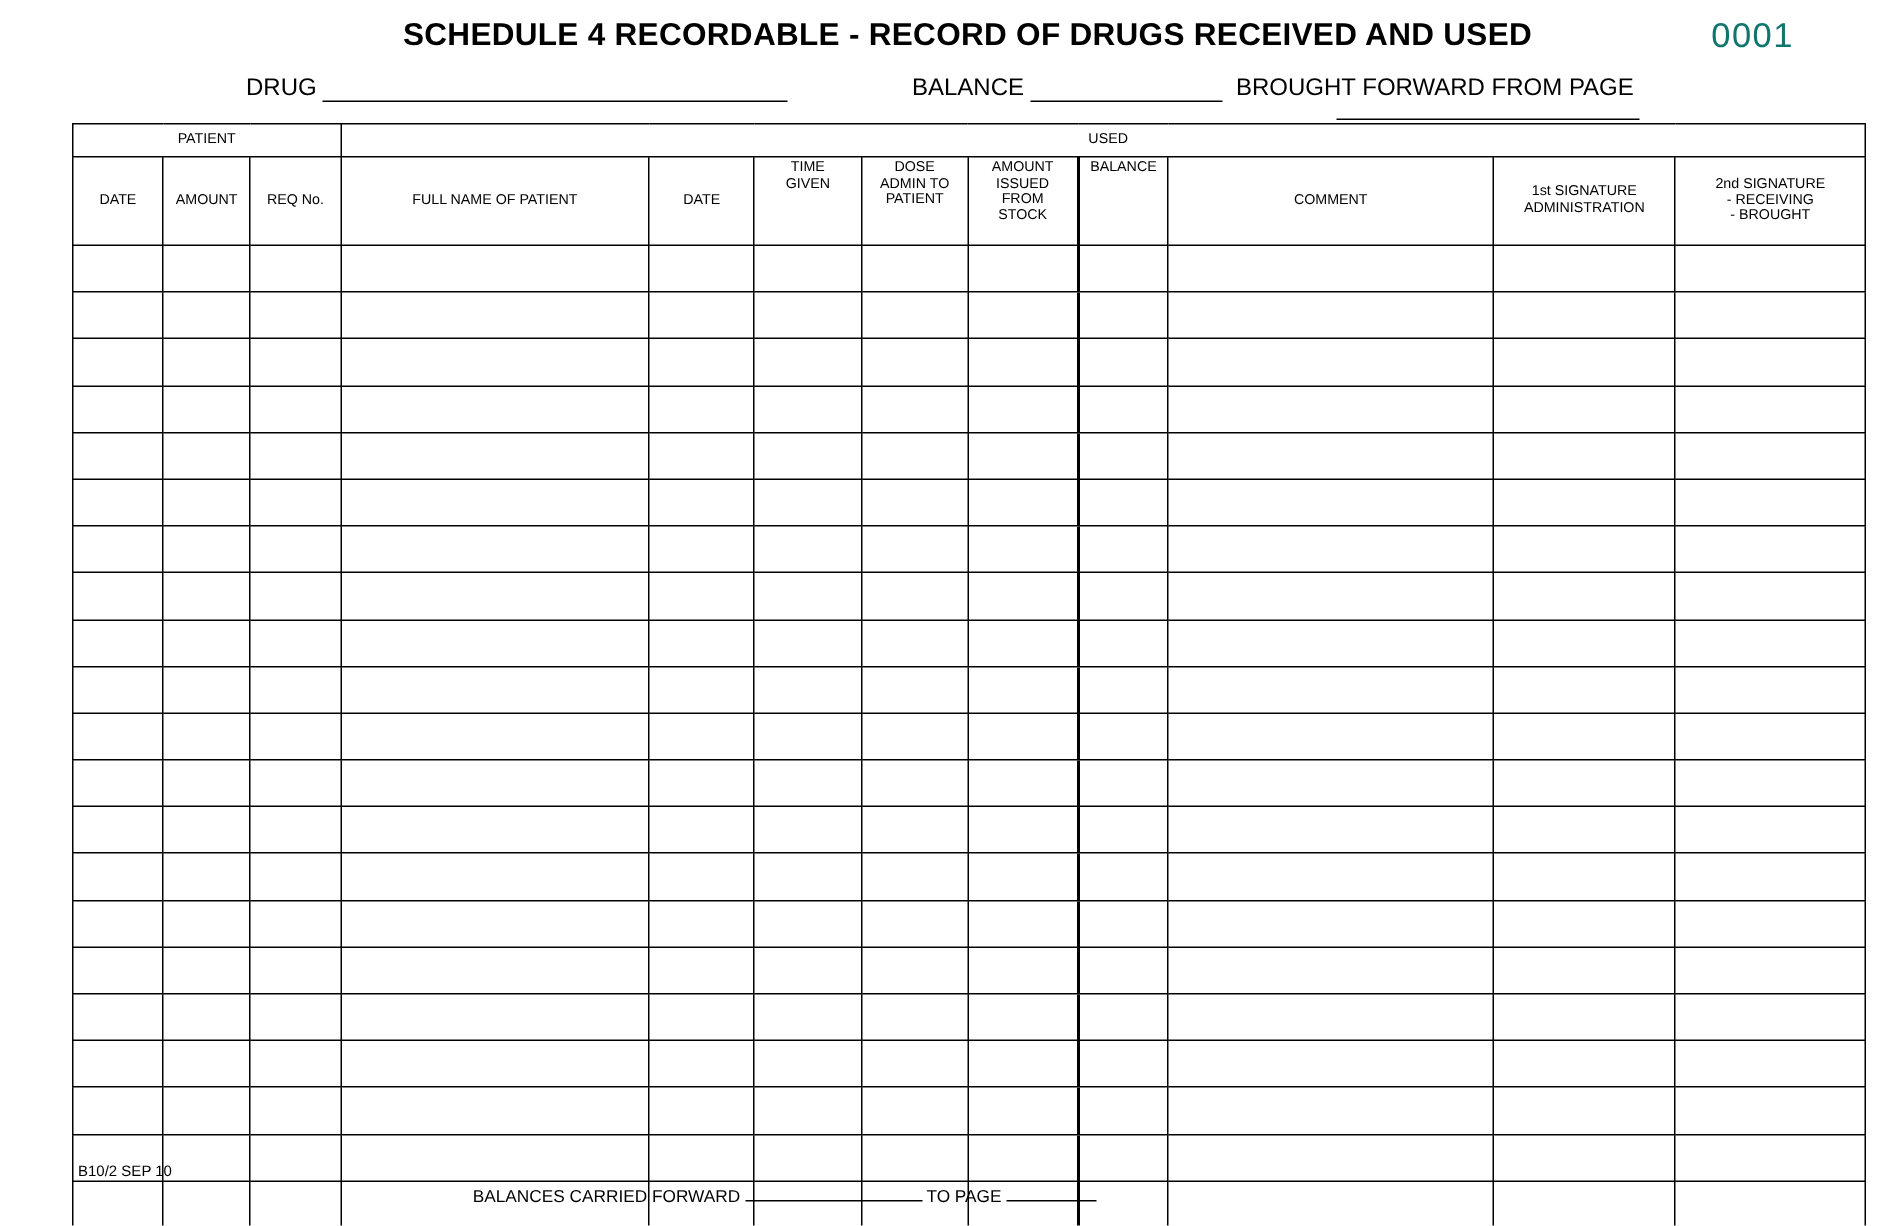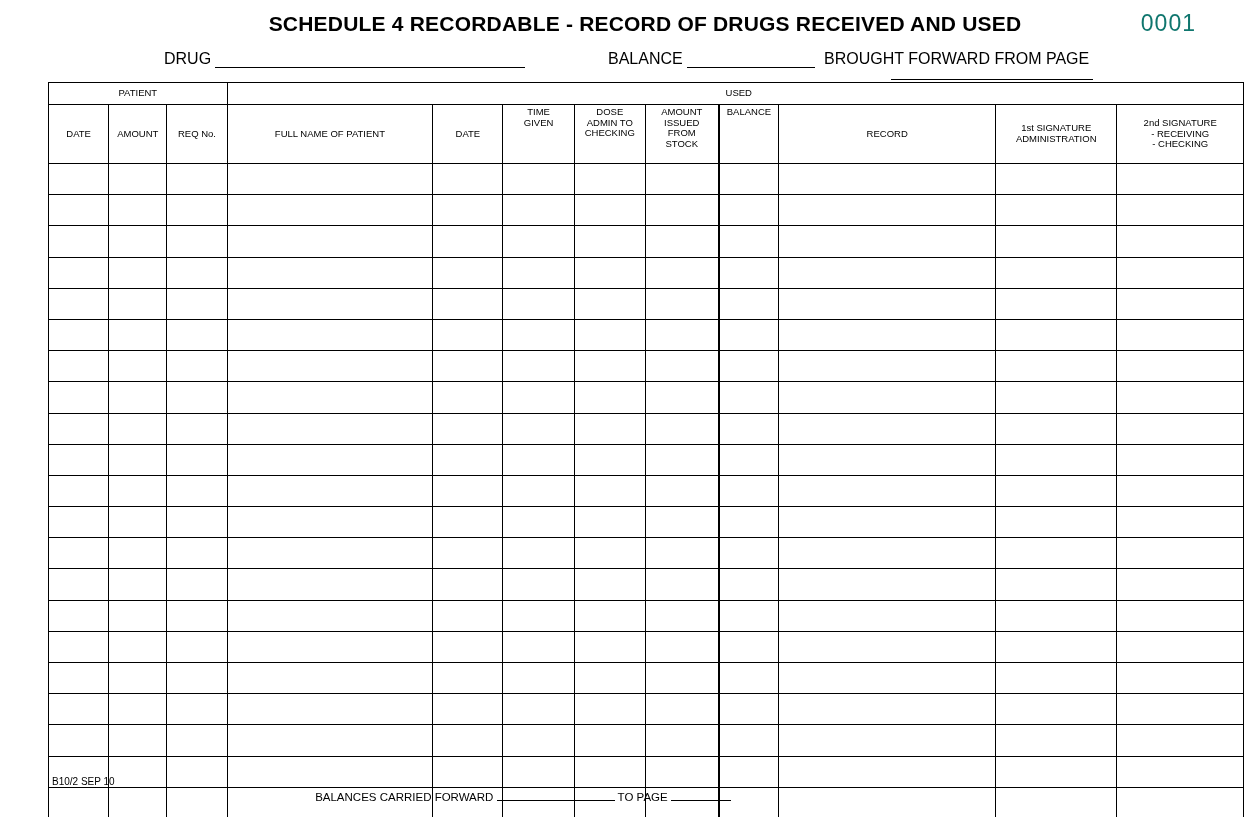--- a/index.html
+++ b/index.html
@@ -188,32 +188,32 @@
       <tr class="col-head">
         <td>DATE</td>
         <td>AMOUNT</td>
         <td>REQ No.</td>
         <td>FULL NAME OF PATIENT</td>
         <td>DATE</td>
         <td class="tall-label" style="white-space:pre-line">TIME
 GIVEN</td>
         <td class="tall-label" style="white-space:pre-line">DOSE
 ADMIN TO
-CHECKING</td>
+PATIENT</td>
         <td class="tall-label sep-right" style="white-space:pre-line">AMOUNT
 ISSUED
 FROM
 STOCK</td>
         <td class="tall-label">BALANCE</td>
-        <td>RECORD</td>
+        <td>COMMENT</td>
         <td style="white-space:pre-line">1st SIGNATURE
 ADMINISTRATION</td>
         <td style="white-space:pre-line">2nd SIGNATURE
 - RECEIVING
-- CHECKING</td>
+- BROUGHT</td>
       </tr>
 
     <tr class="body-row">
           <td></td>
           <td></td>
           <td></td>
           <td></td>
           <td></td>
           <td></td>
           <td></td>

